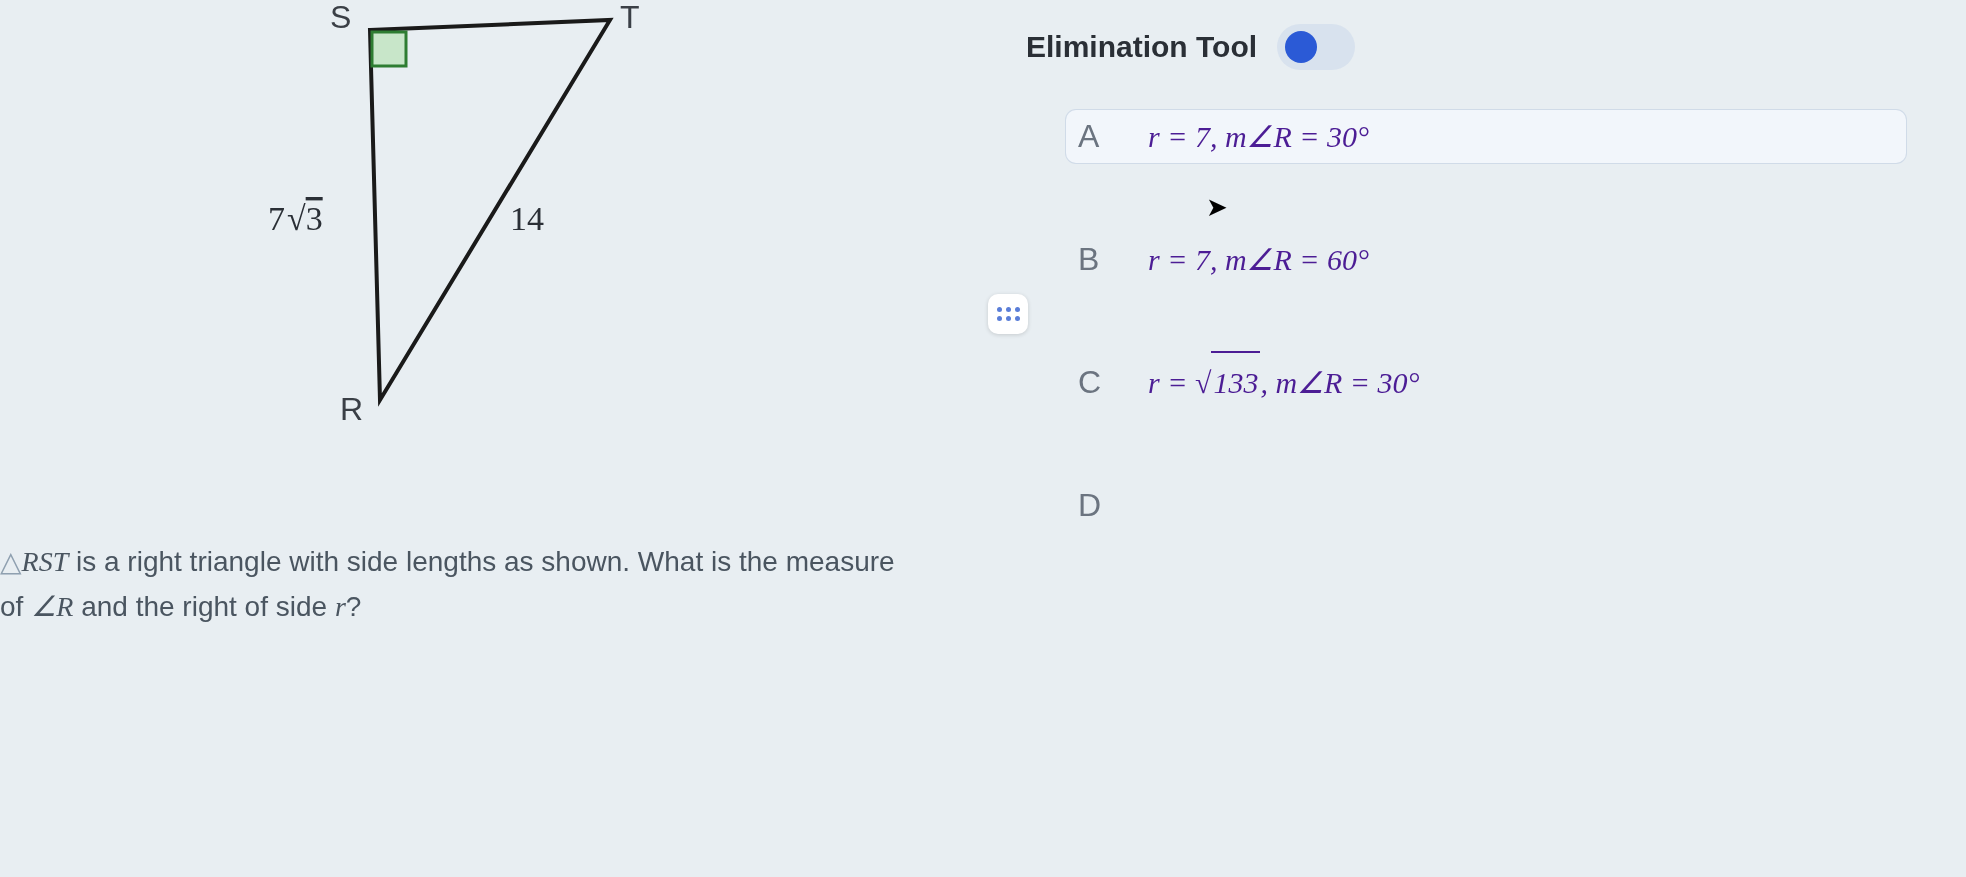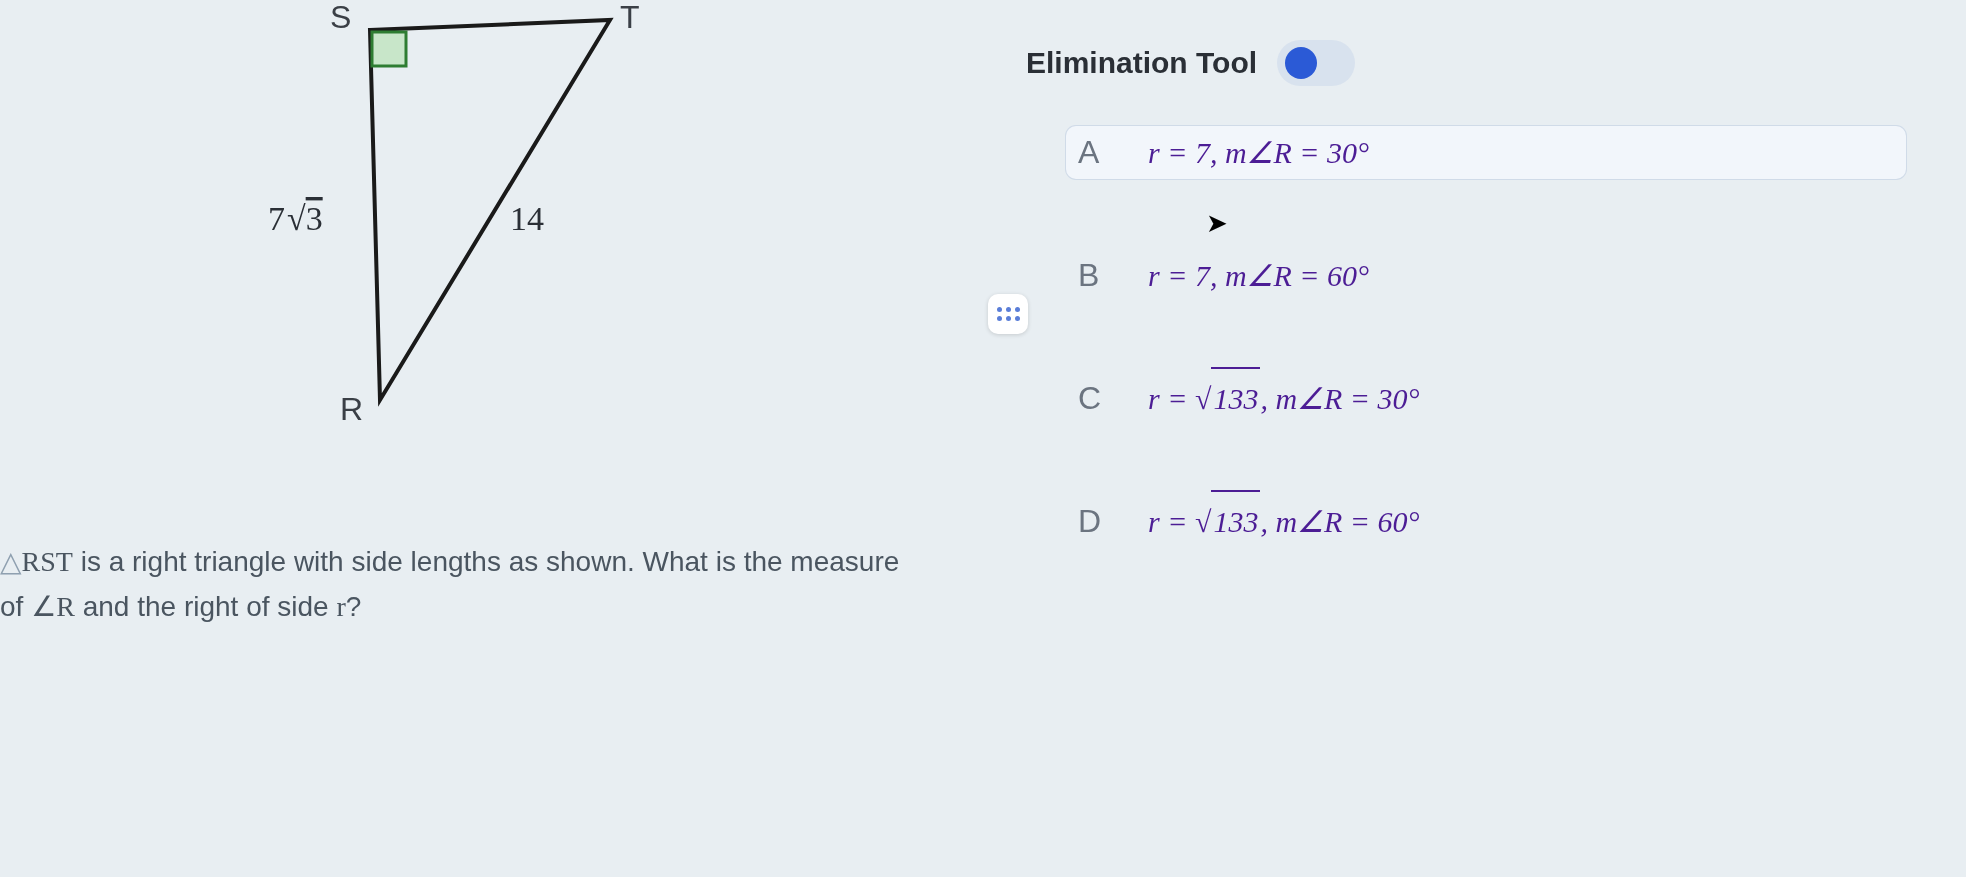--- a/index.html
+++ b/index.html
@@ -35,26 +35,27 @@
     .question-area {
       position: absolute;
       left: 0px;
       top: 540px;
       width: 900px;
       font-size: 28px;
       line-height: 1.6;
       color: #4a5560;
     }
     .question-area .tri-name {
+      font-style: italic;
       font-family: "Cambria Math", "Times New Roman", serif;
     }
     .right-panel {
       position: absolute;
       right: 60px;
-      top: 40px;
+      top: 24px;
       width: 880px;
     }
     .elim-row {
       display: flex;
       align-items: center;
       gap: 20px;
       margin-bottom: 40px;
     }
     .elim-label {
       font-size: 30px;
@@ -218,19 +219,16 @@
 
     <div class="answer">
       <span class="answer-letter">C</span>
       <span class="answer-text">
         r = <span class="sqrt">√<span class="radicand">133</span></span>, m∠R = <span>30°</span>
       </span>
     </div>
 
     <div class="answer">
       <span class="answer-letter">D</span>
-      <span class="answer-text">
-        r = <span class="sqrt">√<span class="radicand">133</span></span>, m∠R = <span>60°</span>
-      </span>
     </div>
 
   </div>
 </div>
 
 </body></html>

